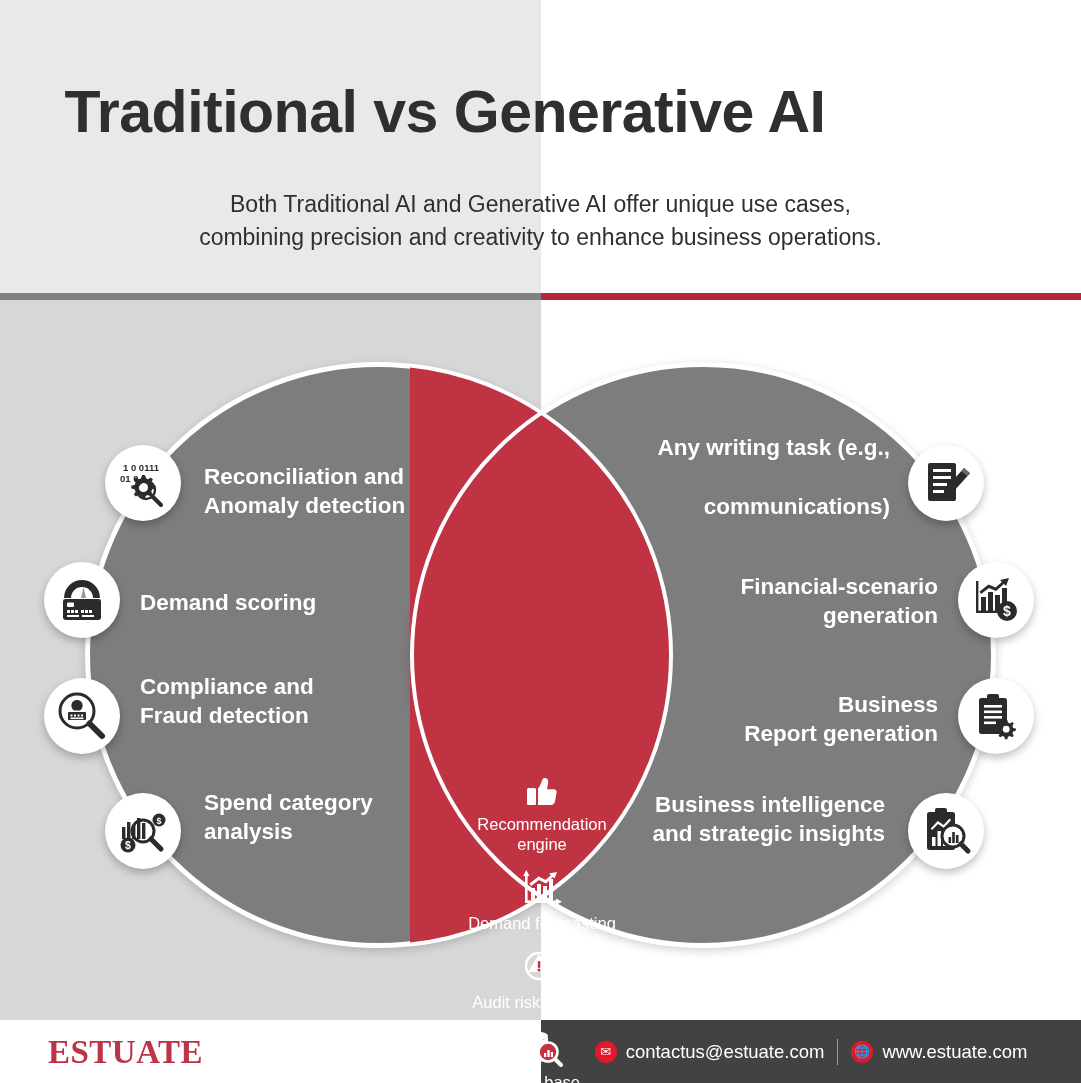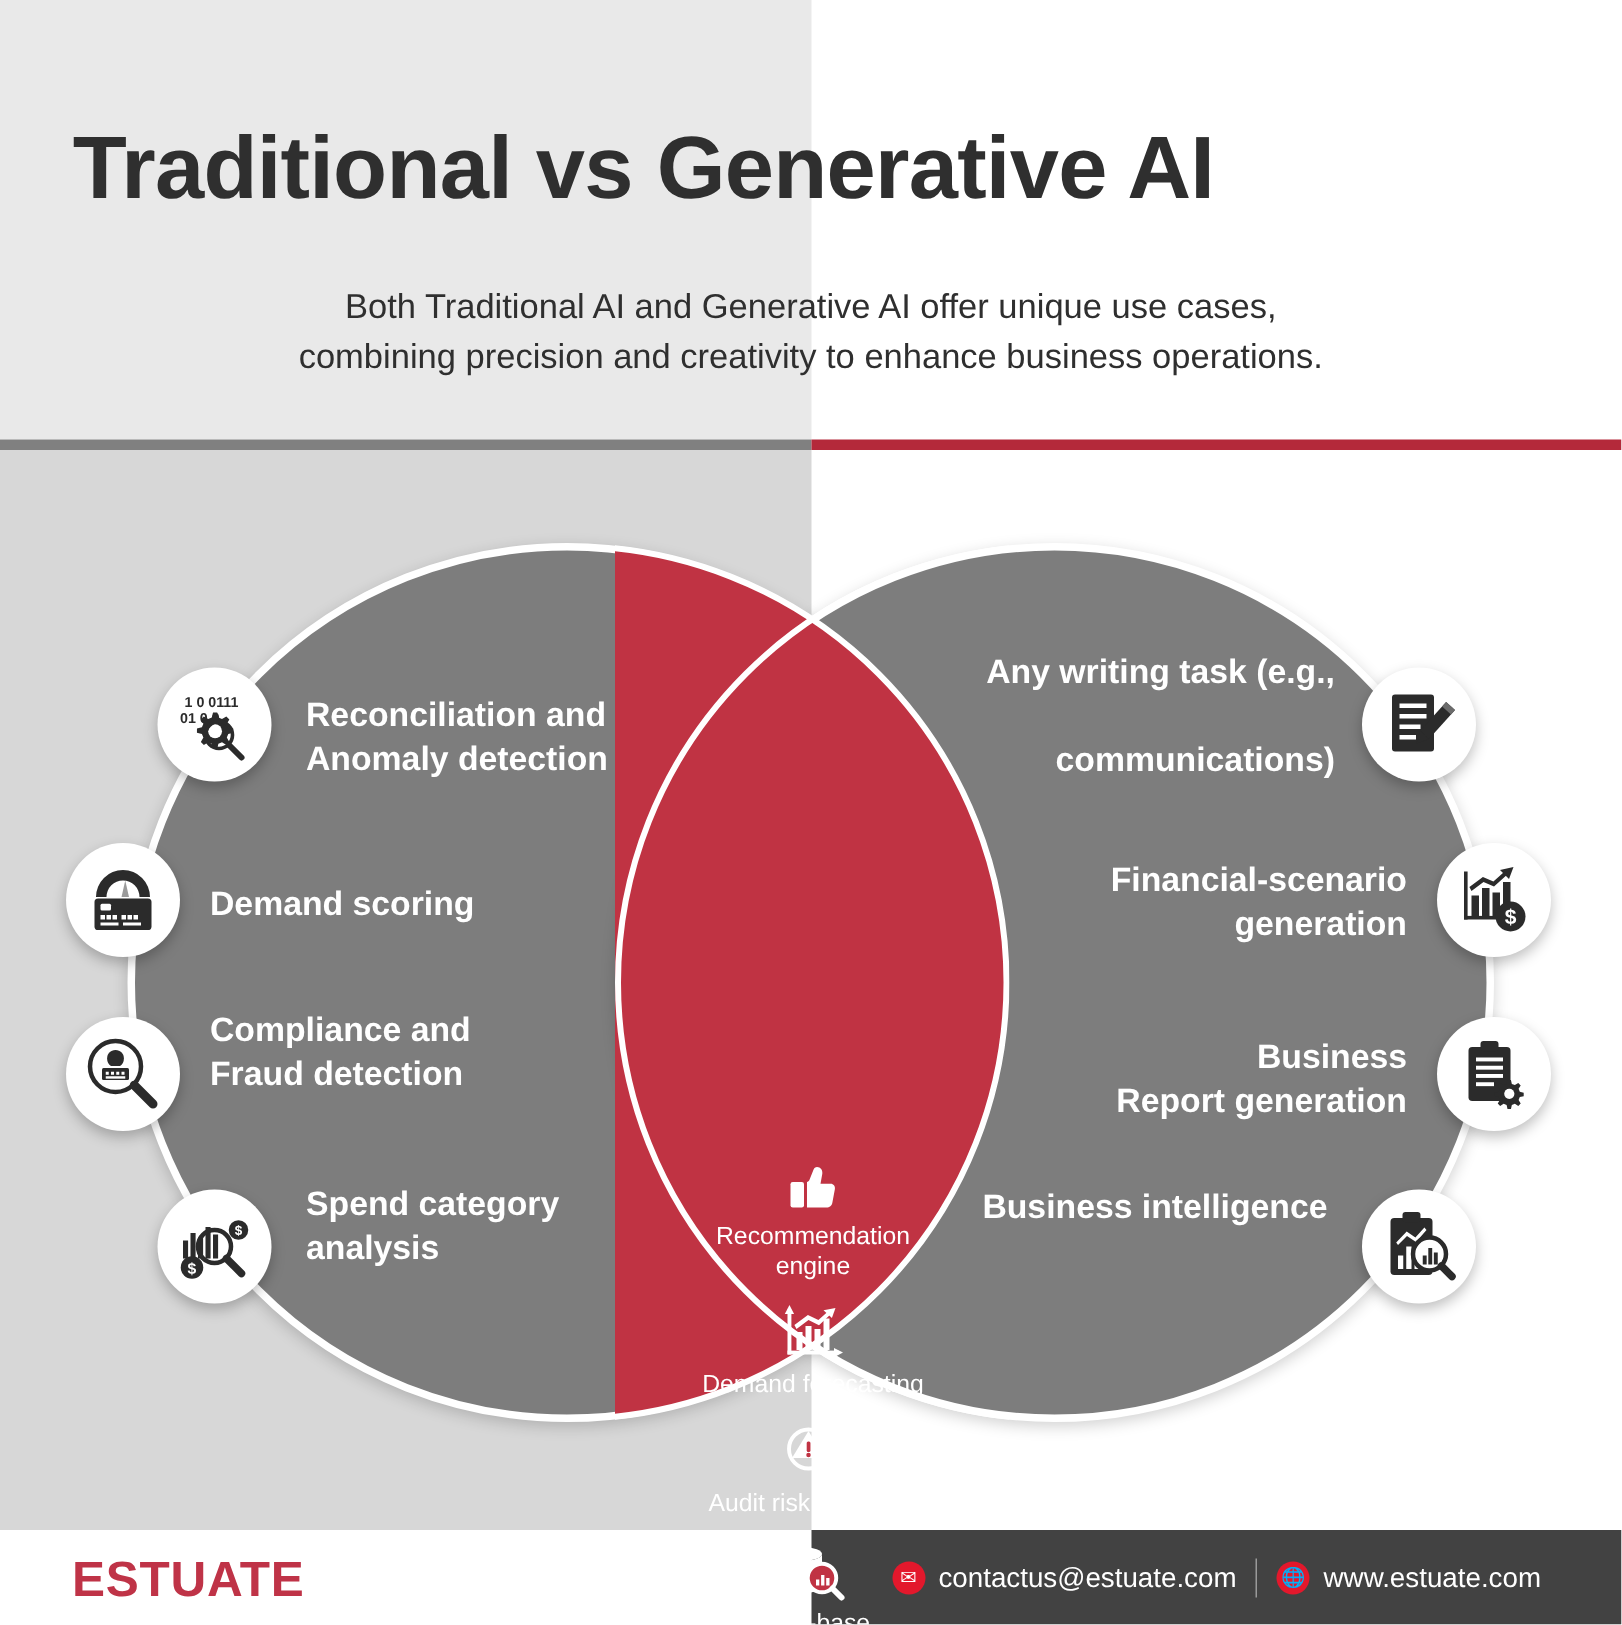--- a/index.html
+++ b/index.html
@@ -12,20 +12,21 @@
   #header{
     position:absolute;left:0;top:0;width:1081px;height:293px;background:#ffffff;
   }
   #header-left-panel{
     position:absolute;left:0;top:0;width:541px;height:293px;background:#e9e9e9;
   }
   #title{
     position:absolute;left:0;top:82px;width:858px;text-align:center;
     font-size:59px;font-weight:bold;color:#2f2f2f;letter-spacing:-0.5px;
     line-height:1.05;
+    padding-left:16px;
   }
   #subtitle{
     position:absolute;left:0;top:188px;width:1081px;text-align:center;
     font-size:23px;color:#2f2f2f;line-height:1.45;font-weight:400;
   }
   #subtitle .l2{display:block;}
   
   #divider-left{position:absolute;left:0;top:293px;width:541px;height:7px;background:#808080;}
   #divider-right{position:absolute;left:541px;top:293px;width:540px;height:7px;background:#b4293a;}
 
@@ -84,21 +85,21 @@
     box-shadow:0 4px 9px rgba(0,0,0,0.25);
     display:flex;align-items:center;justify-content:center;z-index:7;
   }
   .bubble svg{display:block;}
 
   
   #footer{position:absolute;left:0;top:1020px;width:1081px;height:63px;background:#ffffff;}
   #footer-dark{position:absolute;left:541px;top:0;width:540px;height:63px;background:#424242;}
   #logo{
     position:absolute;left:48px;top:14px;font-size:33px;font-weight:bold;color:#bf3347;
-    letter-spacing:0.5px;font-family:Liberation Sans, sans-serif;
+    letter-spacing:0.5px;font-family:Liberation Serif, serif;
   }
   #footer-contacts{
     position:absolute;left:541px;top:0;width:540px;height:63px;
     display:flex;align-items:center;justify-content:center;gap:13px;color:#ffffff;font-size:18.5px;
   }
   .contact-chunk{display:flex;align-items:center;gap:9px;}
   .contact-badge{
     width:22px;height:22px;border-radius:50%;background:#e3182c;
     display:flex;align-items:center;justify-content:center;color:#fff;font-size:13px;line-height:1;
   }
@@ -161,20 +162,21 @@
     <span>generation</span>
   </div>
 
   <div class="side-label right" style="left:690px;top:390px;width:248px;">
     <span>Business</span><br>
     <span>Report generation</span>
   </div>
 
   <div class="side-label right" style="left:620px;top:490px;width:265px;">
     <span>Business intelligence</span><br>
+    <span>and strategic insights</span>
   </div>
 
   <div id="center-list">
 
     <div class="center-item">
       <span class="ci-icon">
         <svg width="40" height="40" viewBox="0 0 40 40">
             <g fill="#ffffff">
           <rect x="5" y="18" width="9" height="17" rx="1.5"></rect>
           <path d="M16 18 L16 35 L29 35 C31 35 32.6 33.6 32.9 31.8 L34.6 22.6 C34.9 20.8 33.6 19.2 31.8 19.2 L25 19.2 L26.2 12.5 C26.6 10.1 25 8 22.7 8 C21.6 8 20.7 8.7 20.4 9.7 L17.6 16.6 C17.3 17.3 16.7 17.8 16 18 Z"></path>

